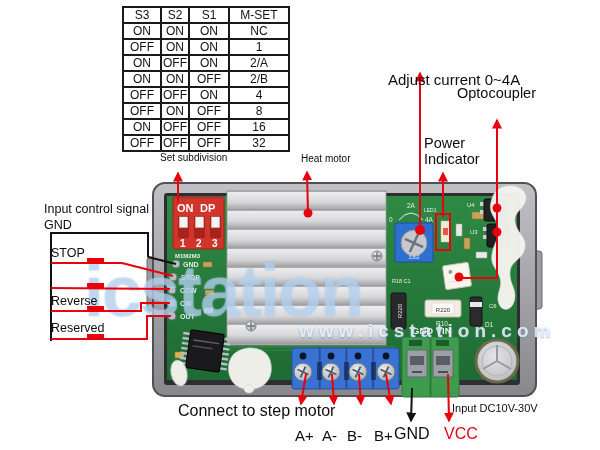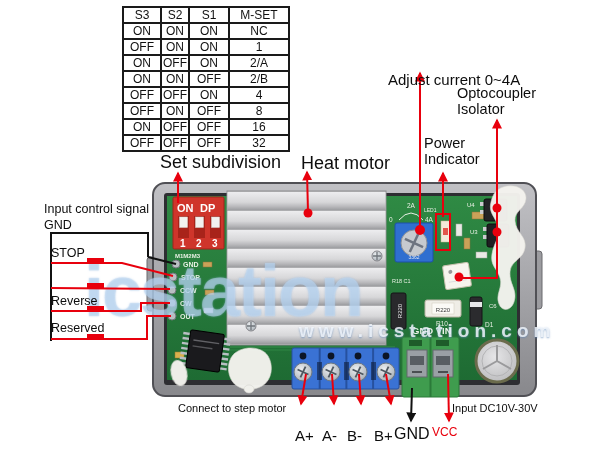--- a/index.html
+++ b/index.html
@@ -8,21 +8,21 @@
   #canvas *{box-sizing:border-box;}
   .layer{position:absolute;inset:0;width:600px;height:450px;}
   
   #subdiv-table{position:absolute;left:122px;top:6px;border-collapse:collapse;font-size:12px;color:#111;border-radius:17px;}
   #subdiv-table td{border:2px solid #1a1a1a;text-align:center;padding:0;height:14px;line-height:14px;}
   .c0{width:38px}.c1{width:28px}.c2{width:40px}.c3{width:60px}
   
   .lbl{position:absolute;white-space:nowrap;color:#0d0d0d;}
   .fs15{font-size:15px;line-height:16px;margin-top:18px;}
   .fs14{font-size:14.5px;line-height:15.5px;}
-  .fs13{font-size:18px;text-align:center;}
+  .fs13{font-size:10px;text-align:center;}
   .fs12{font-size:12.5px;}
   .fs11{font-size:11px;}
   .ctr{}
   .red{color:#e8000d;}
   
   .wm-big{position:absolute;left:84px;top:250px;font-size:72px;font-weight:bold;
           color:rgba(198,221,244,0.50);letter-spacing:-2px;
           text-shadow:0 0 2px rgba(140,180,225,0.6);pointer-events:none;}
   .wm-url{position:absolute;left:299px;top:320px;font-size:19px;font-weight:bold;
           letter-spacing:5px;color:rgba(244,248,252,0.82);
@@ -386,36 +386,35 @@
           <td>32</td>
     </tr>
   </tbody>
     </table>
 
   <div class="lbl fs13" style="left:160px;top:152px">Set subdivision</div>
   <div class="lbl fs13" style="left:301px;top:153px">Heat motor</div>
   <div class="lbl fs15" style="left:388px;top:54px">Adjust current 0~4A</div>
   <div class="lbl fs14" style="left:457px;top:86px">
     <div>Optocoupler</div>
-    <div>Isolator</div>
   </div>
   <div class="lbl fs14" style="left:424px;top:136px">
     <div>Power</div>
     <div>Indicator</div>
   </div>
 
   <div class="lbl fs12 ctr" style="left:44px;top:202px;width:110px">Input control signal</div>
   <div class="lbl fs12 ctr" style="left:44px;top:218px;width:110px">GND</div>
   <div class="lbl fs12 ctr" style="left:51px;top:246px;width:97px">STOP</div>
   <div class="lbl fs12 ctr" style="left:51px;top:294px;width:97px">Reverse</div>
   <div class="lbl fs12 ctr" style="left:51px;top:321px;width:97px">Reserved</div>
 
-  <div class="lbl" style="left:178px;top:402px;font-size:11px">Connect to step motor</div>
+  <div class="lbl" style="left:178px;top:402px;font-size:16px">Connect to step motor</div>
   <div class="lbl fs15 ctr" style="left:295px;top:410px;width:26px">A+</div>
   <div class="lbl fs15 ctr" style="left:322px;top:410px;width:26px">A-</div>
   <div class="lbl fs15 ctr" style="left:347px;top:410px;width:26px">B-</div>
   <div class="lbl fs15 ctr" style="left:374px;top:410px;width:28px">B+</div>
 
   <div class="lbl" style="left:394px;top:425px;font-size:16px">GND</div>
-  <div class="lbl red" style="left:432px;top:425px;font-size:12px">VCC</div>
+  <div class="lbl red" style="left:444px;top:425px;font-size:16px">VCC</div>
   <div class="lbl fs11" style="left:452px;top:402px">Input DC10V-30V</div>
 
 </div>
 
 </body></html>

